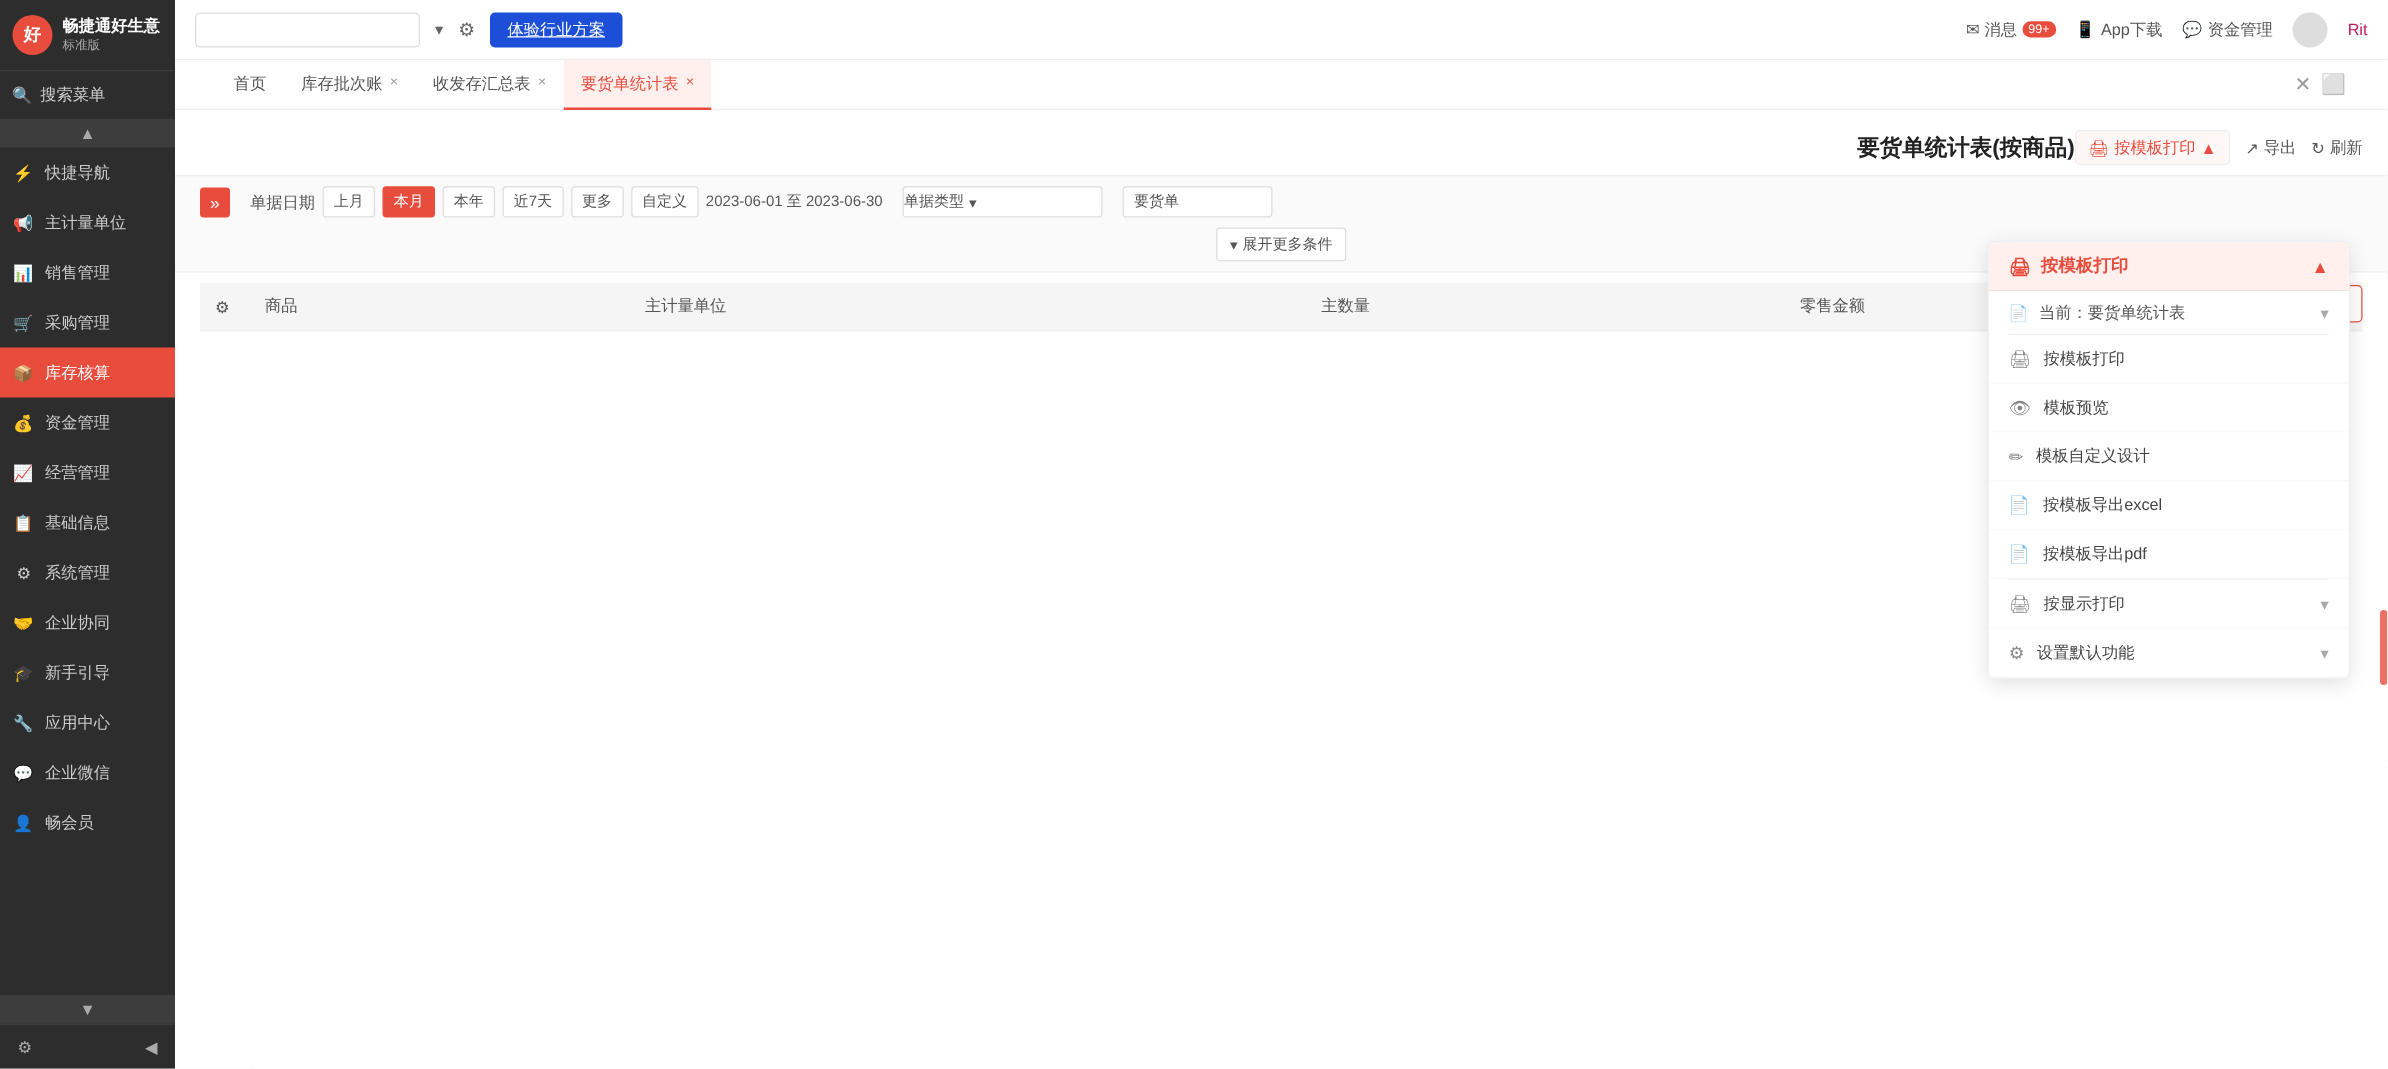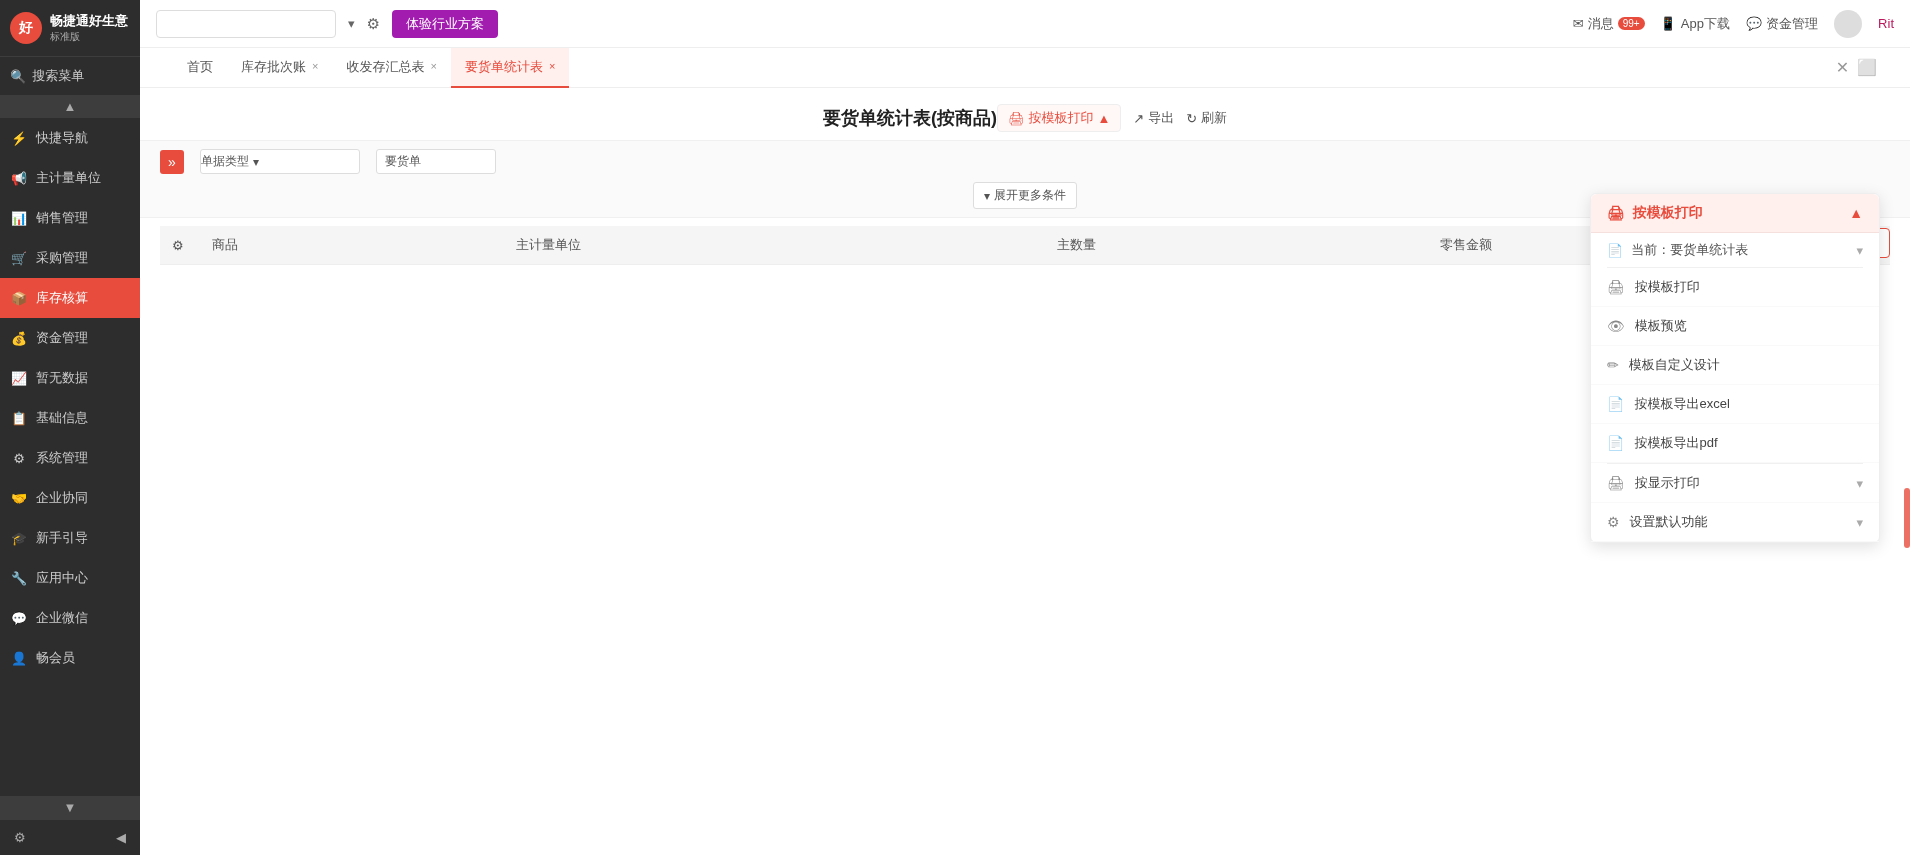--- a/index.html
+++ b/index.html
@@ -112,27 +112,28 @@
       color: #666;
       cursor: pointer;
       font-size: 13px;
     }
     .topbar-gear {
       color: #666;
       cursor: pointer;
       font-size: 15px;
     }
     .topbar-trial {
-      background: #a21caf;
+      background: #1d4ed8;
       color: white;
       border: none;
       border-radius: 4px;
       padding: 5px 14px;
       font-size: 13px;
       cursor: pointer;
+      text-decoration: underline;
     }
     .topbar-spacer { flex: 1; }
     .topbar-actions { display: flex; align-items: center; gap: 16px; }
     .topbar-action-item {
       display: flex;
       align-items: center;
       gap: 4px;
       color: #555;
       cursor: pointer;
       font-size: 13px;
@@ -186,21 +187,21 @@
       flex: 1;
       overflow: auto;
       background: white;
       position: relative;
     }
 
     .page-header {
       padding: 16px 20px 8px;
       display: flex;
       align-items: center;
-      justify-content: center;
+      justify-content: flex-end;
     }
     .page-title { font-size: 18px; font-weight: bold; color: #222; }
 
     .page-header-actions {
       display: flex;
       align-items: center;
       gap: 12px;
     }
     .btn-template-print {
       display: flex;
@@ -489,21 +490,21 @@
     <div class="sidebar-item active">
       <span class="item-icon">📦</span>
       <span>库存核算</span>
     </div>
     <div class="sidebar-item">
       <span class="item-icon">💰</span>
       <span>资金管理</span>
     </div>
     <div class="sidebar-item">
       <span class="item-icon">📈</span>
-      <span>暂无数据</span>
+      <span>经营管理</span>
     </div>
     <div class="sidebar-item">
       <span class="item-icon">📋</span>
       <span>基础信息</span>
     </div>
     <div class="sidebar-item">
       <span class="item-icon">⚙</span>
       <span>系统管理</span>
     </div>
     <div class="sidebar-item">
@@ -602,20 +603,30 @@
           <span>↻</span>
           <span>刷新</span>
         </div>
       </div>
     </div>
 
     <div class="filters">
       <div class="filters-row">
         <div class="filter-toggle">
           <span>»</span>
+        </div>
+        <div class="filter-group">
+          <span class="filter-label">单据日期</span>
+          <button class="date-btn">上月</button>
+          <button class="date-btn active">本月</button>
+          <button class="date-btn">本年</button>
+          <button class="date-btn">近7天</button>
+          <button class="date-btn">更多</button>
+          <button class="date-btn">自定义</button>
+          <span class="date-range">2023-06-01 至 2023-06-30</span>
         </div>
         <div class="filter-select">
           <span>单据类型</span>
           <span>▾</span>
         </div>
         <div class="filter-input">
           <span>要货单</span>
         </div>
       </div>
       <div class="filters-row2">

